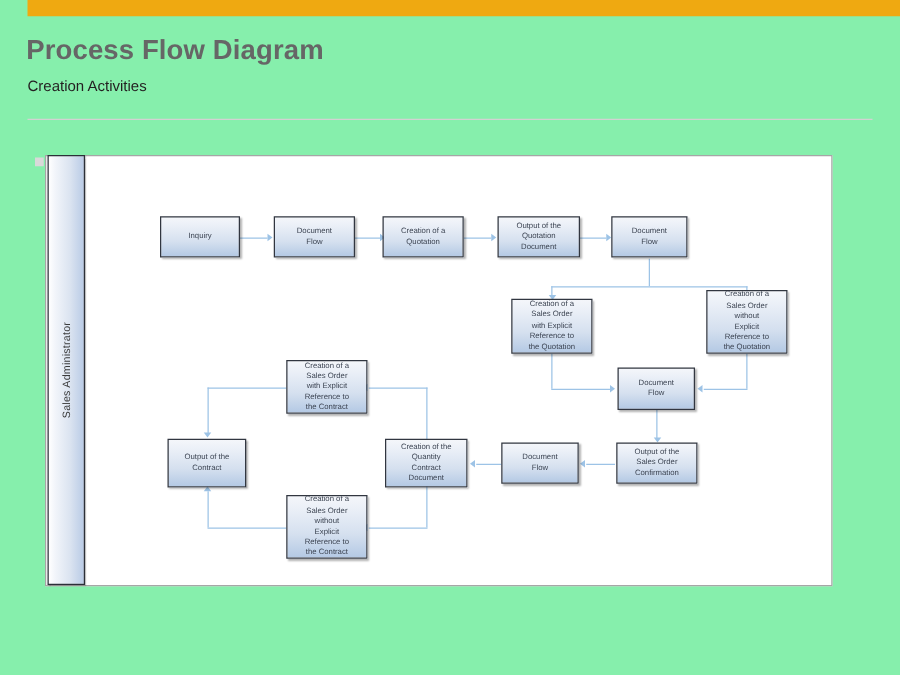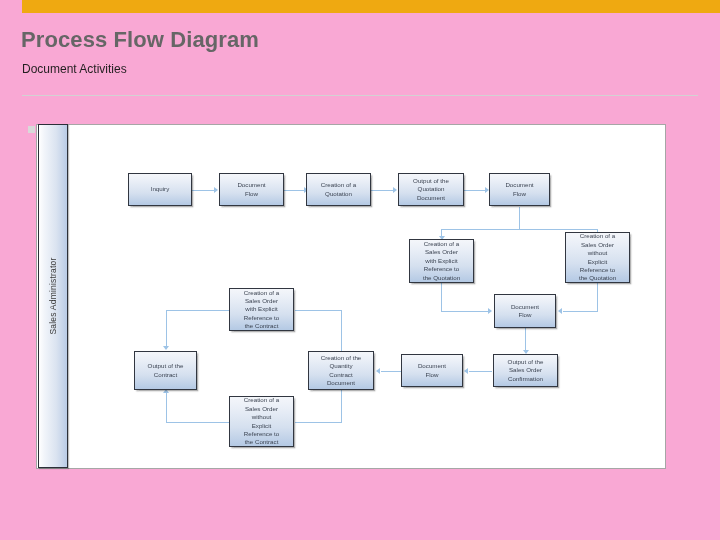--- a/index.html
+++ b/index.html
@@ -10,21 +10,21 @@
     width: 720px;
     height: 540px;
     background: #ffffff;
     font-family: "Liberation Sans", sans-serif;
     overflow: hidden;
   }
   .slide {
     position: relative;
     width: 720px;
     height: 540px;
-    background: #f9a8d4;
+    background: #86efac;
   }
 
   
   .top-bar {
     position: absolute;
     left: 22px;
     top: 0px;
     width: 698px;
     height: 13px;
     background: #efa911;
@@ -183,21 +183,21 @@
   }
 </style>
 </head>
 <body>
 
 <div class="slide">
 
   <div class="top-bar"></div>
 
   <div class="title">Process Flow Diagram</div>
-  <div class="subtitle">Document Activities</div>
+  <div class="subtitle">Creation Activities</div>
   <div class="header-rule"></div>
 
   <div class="frame-tab"></div>
 
   <div class="diagram-frame"></div>
 
   <div class="lane">
     <div class="lane-label">Sales Administrator</div>
   </div>
 

